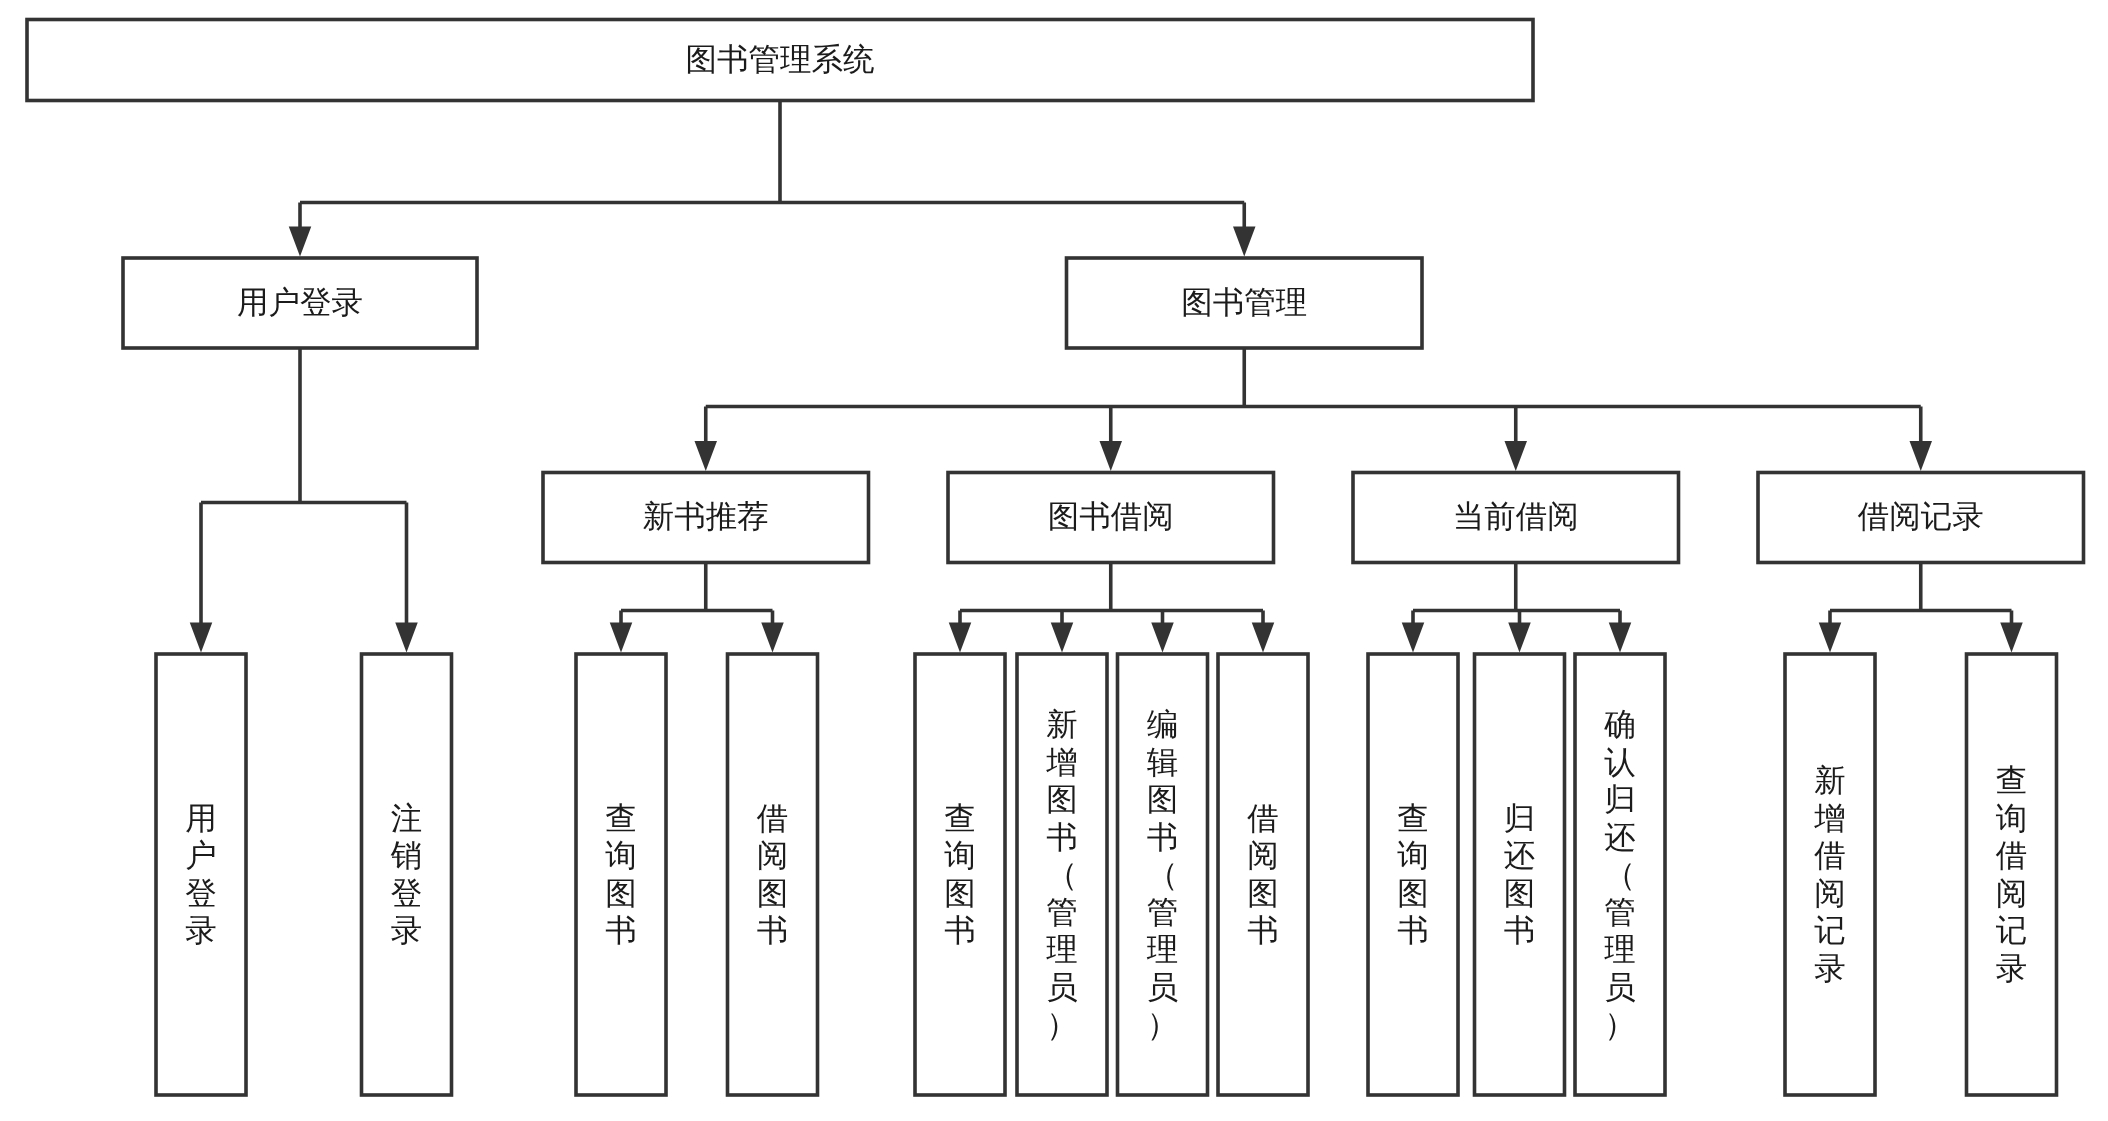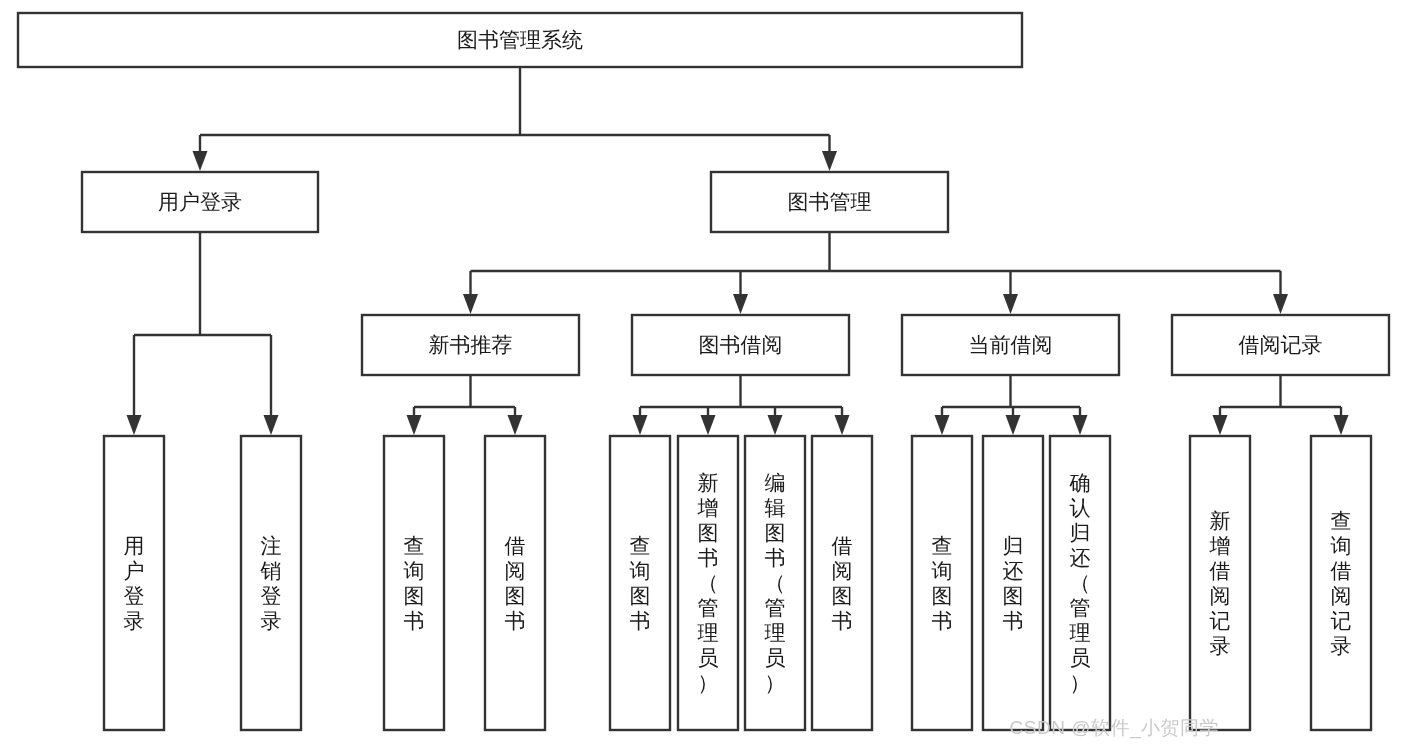--- a/index.html
+++ b/index.html
@@ -12,20 +12,21 @@
     width: 1405px;
     height: 747px;
     font-family: "Liberation Sans", "DejaVu Sans", sans-serif;
     overflow: hidden;
     position: relative;
   }
   #diagram-root {
     position: relative;
     width: 1227px;
     height: 747px;
+    padding-left: 48px;
   }
   svg.diagram-canvas {
     position: absolute;
     left: 0;
     top: 0;
     width: 1405px;
     height: 747px;
     display: block;
   }
   .node-box {
@@ -217,14 +218,13 @@
         <g>
           <rect x="1190" y="436" width="60" height="294" class="node-box"></rect>
           <text x="1220" y="0" class="node-label-vertical"><tspan x="1220" y="527.5">新</tspan><tspan x="1220" y="552.5">增</tspan><tspan x="1220" y="577.5">借</tspan><tspan x="1220" y="602.5">阅</tspan><tspan x="1220" y="627.5">记</tspan><tspan x="1220" y="652.5">录</tspan></text>
         </g>
         <g>
           <rect x="1311" y="436" width="60" height="294" class="node-box"></rect>
           <text x="1341" y="0" class="node-label-vertical"><tspan x="1341" y="527.5">查</tspan><tspan x="1341" y="552.5">询</tspan><tspan x="1341" y="577.5">借</tspan><tspan x="1341" y="602.5">阅</tspan><tspan x="1341" y="627.5">记</tspan><tspan x="1341" y="652.5">录</tspan></text>
         </g>
       </g>
   </svg>
-  <div class="watermark-text">CSDN @软件_小贺同学</div>
 </div>
 
 </body></html>

